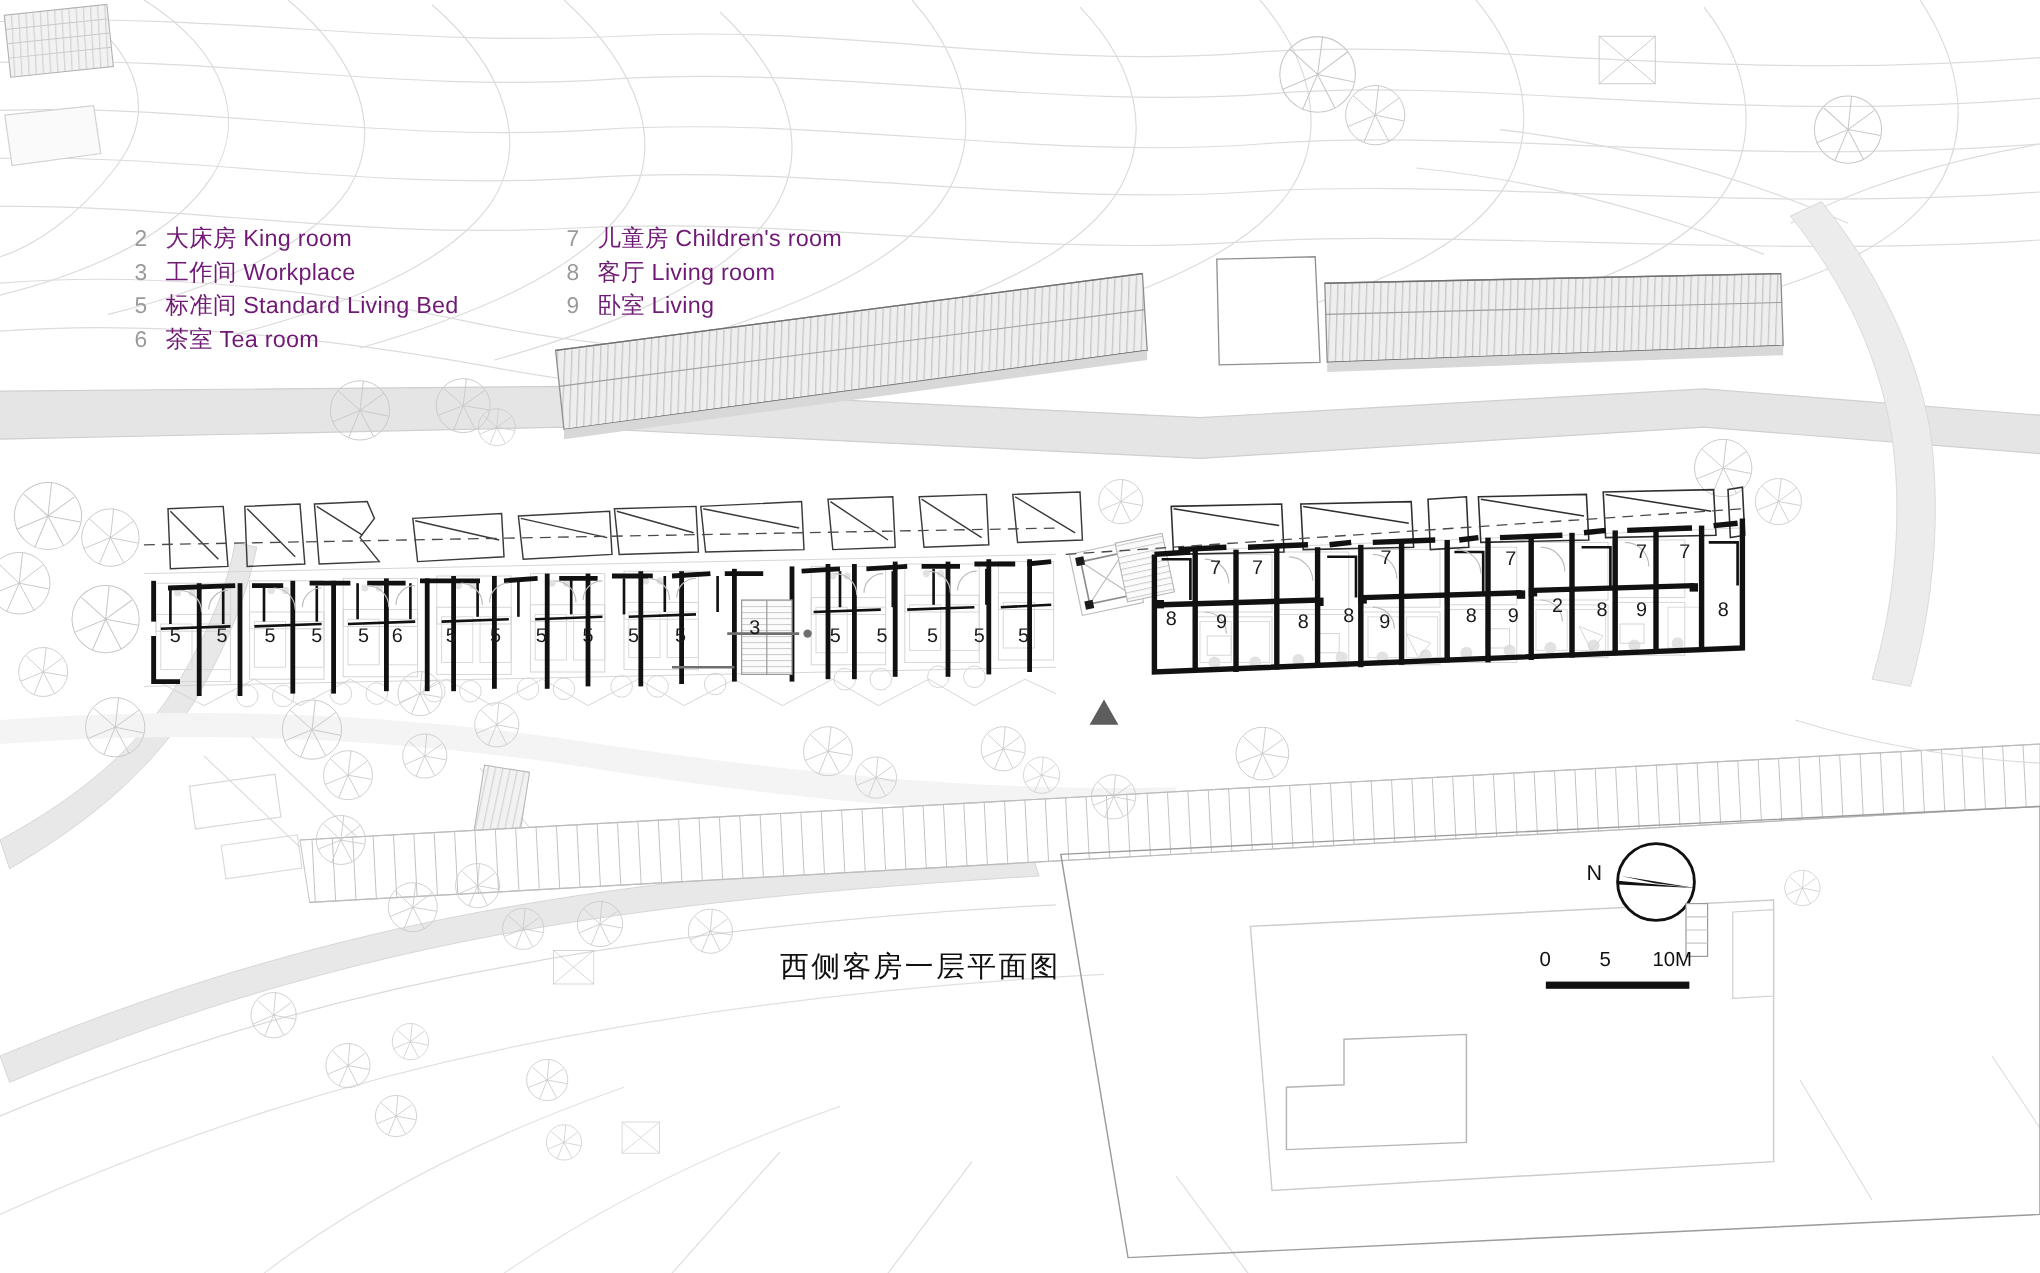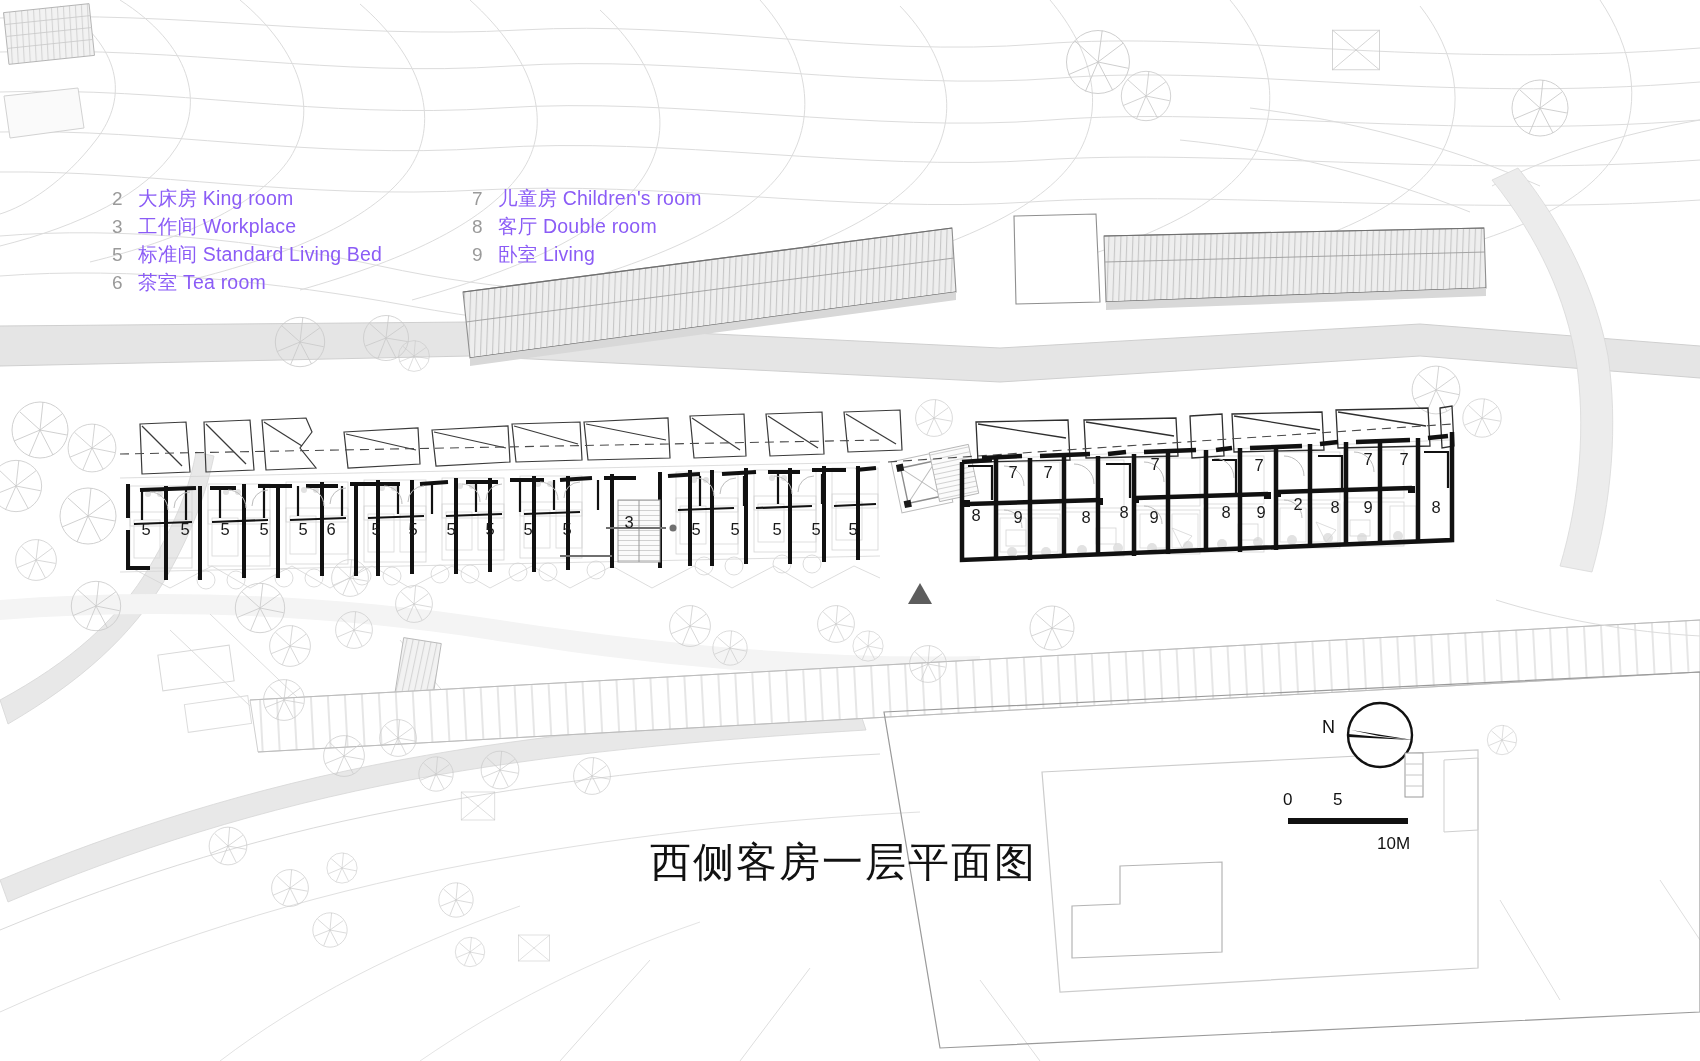--- a/index.html
+++ b/index.html
@@ -6,26 +6,26 @@
   body{width:1700px;height:1061px;position:relative;overflow:hidden;
        font-family:"Liberation Sans","DejaVu Sans",sans-serif;color:#111;}
   .stage{position:absolute;inset:0;width:1700px;height:1061px;}
   .layer{position:absolute;left:0;top:0;width:1700px;height:1061px;}
   .legend{position:absolute;left:112px;top:185px;width:720px;}
   .legend-col{position:absolute;top:0;}
   .legend-col.a{left:0;}
   .legend-col.b{left:360px;}
   .leg-row{display:flex;align-items:baseline;height:28px;white-space:nowrap;}
   .leg-num{width:26px;color:#9a9a9a;font-size:19px;text-align:left;}
-  .leg-txt{font-size:19.5px;color:#8b5cf6;letter-spacing:.2px;}
-  .plan-title{position:absolute;left:650px;top:835px;font-size:41px;letter-spacing:2px;color:#111;}
+  .leg-txt{font-size:19.5px;color:#701a75;letter-spacing:.2px;}
+  .plan-title{position:absolute;left:650px;top:789px;font-size:24px;letter-spacing:2px;color:#111;}
   .northlbl{position:absolute;left:1322px;top:717px;font-size:18px;color:#111;}
   .scale-nums{position:absolute;left:1283px;top:790px;width:130px;height:20px;}
   .scale-nums span{position:absolute;font-size:17px;color:#111;}
-  .s0{left:0;} .s5{left:50px;} .s10{left:94px;margin-top:44px;}
+  .s0{left:0;} .s5{left:50px;} .s10{left:94px;}
   svg{display:block;}
   .rmlabel{font-size:16.5px;fill:#1a1a1a;font-family:"Liberation Sans",sans-serif;}
 </style>
 </head>
 <body>
 
 <div class="stage">
 
   <svg class="layer" width="1700" height="1061" viewBox="0 0 1700 1061">
     <defs>
@@ -759,21 +759,21 @@
           <span class="leg-txt">茶室 Tea room</span>
         </div>
       </div>
     <div class="legend-col b" id="legend-right">
         <div class="leg-row">
           <span class="leg-num">7</span>
           <span class="leg-txt">儿童房 Children's room</span>
         </div>
         <div class="leg-row">
           <span class="leg-num">8</span>
-          <span class="leg-txt">客厅 Double room</span>
+          <span class="leg-txt">客厅 Living room</span>
         </div>
         <div class="leg-row">
           <span class="leg-num">9</span>
           <span class="leg-txt">卧室 Living</span>
         </div>
       </div>
   </div>
 
   <div class="plan-title">西侧客房一层平面图</div>
 

